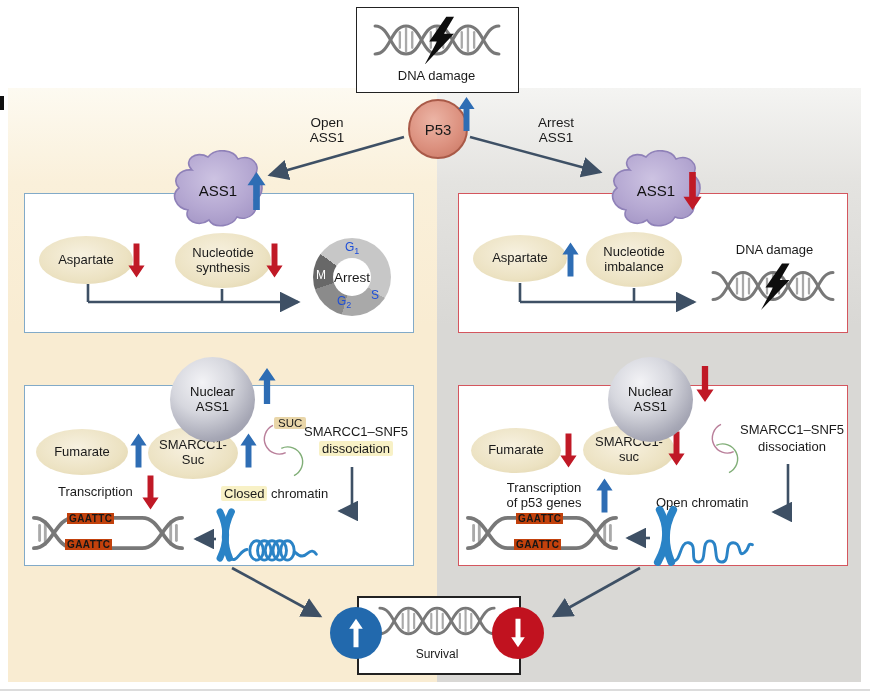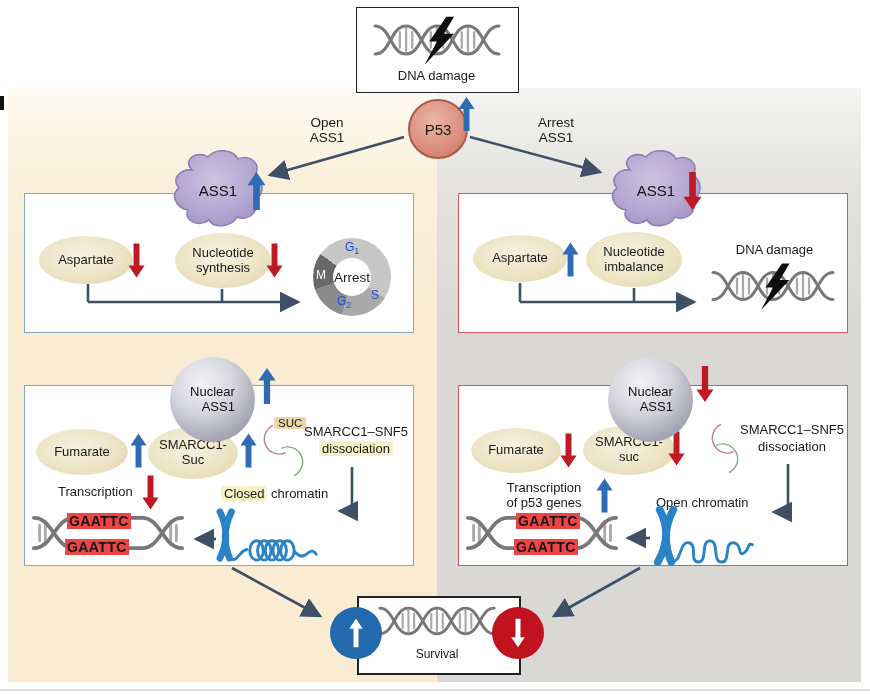--- a/index.html
+++ b/index.html
@@ -11,32 +11,32 @@
   .panel-right{left:437px;top:88px;width:424px;height:594px;
     background:linear-gradient(180deg,#f4f4f2 0%,#e4e3e0 16%,#d9d8d5 40%,#d9d8d5 100%);}
   .wbox{background:#fff;}
   .bluebox{border:1.5px solid #82aac8;}
   .redbox{border:1.5px solid #d4565e;}
   .blackbox{border:1.5px solid #222;}
   .ellip{border-radius:50%;display:flex;align-items:center;justify-content:center;
     text-align:center;font-size:13px;line-height:1.12;
     background:radial-gradient(ellipse at 45% 40%, #f7f1e0 0%, #ece2c2 62%, #ddd0a6 100%);}
   .sphere{border-radius:50%;display:flex;align-items:center;justify-content:center;
-    text-align:right;font-size:13px;line-height:1.15;color:#111;
+    text-align:center;font-size:13px;line-height:1.15;color:#111;
     background:radial-gradient(circle at 38% 30%, #f3f3f6 0%, #d6d7de 38%, #a6a7b5 72%, #8e8fa0 100%);}
   .p53{border-radius:50%;display:flex;align-items:center;justify-content:center;font-size:15px;
     background:radial-gradient(circle at 42% 35%, #ecb5a6 0%, #dc917f 55%, #c7735f 100%);
     border:2px solid #a95a48;}
   .circ{border-radius:50%;display:flex;align-items:center;justify-content:center;}
   .blue-c{background:#2269ad;}
   .red-c{background:#c1121f;}
   .lbl{font-size:13px;text-align:center;}
   .hl{background:#f8f1c6;padding:0 3px;border-radius:2px;}
   .suc-tag{background:#e9d6a9;padding:0 4px;font-size:11.5px;border-radius:2px;}
-  .gaattc{font-size:14px;font-weight:bold;letter-spacing:.4px;background:#ef4444;padding:0 2px;color:#161616;}
+  .gaattc{font-size:10px;font-weight:bold;letter-spacing:.4px;background:#c2410c;padding:0 2px;color:#161616;}
   .arrow-up svg{display:block;}
   .arrow-down svg{transform:scaleY(-1);display:block;}
   .wheel{border-radius:50%;
     background:conic-gradient(#c7c7c7 0deg 123deg,#a9a9a9 123deg 195deg,#8b8b8b 195deg 252deg,#686868 252deg 306deg,#c7c7c7 306deg 360deg);}
   .wheel-hole{border-radius:50%;background:#fff;}
   .wlabel{font-size:12px;color:#1d4ed8;}
   .wlabel sub{font-size:9px;}
   .complex-label{font-size:13px;text-align:center;line-height:1.3;}
 </style>
 </head>

